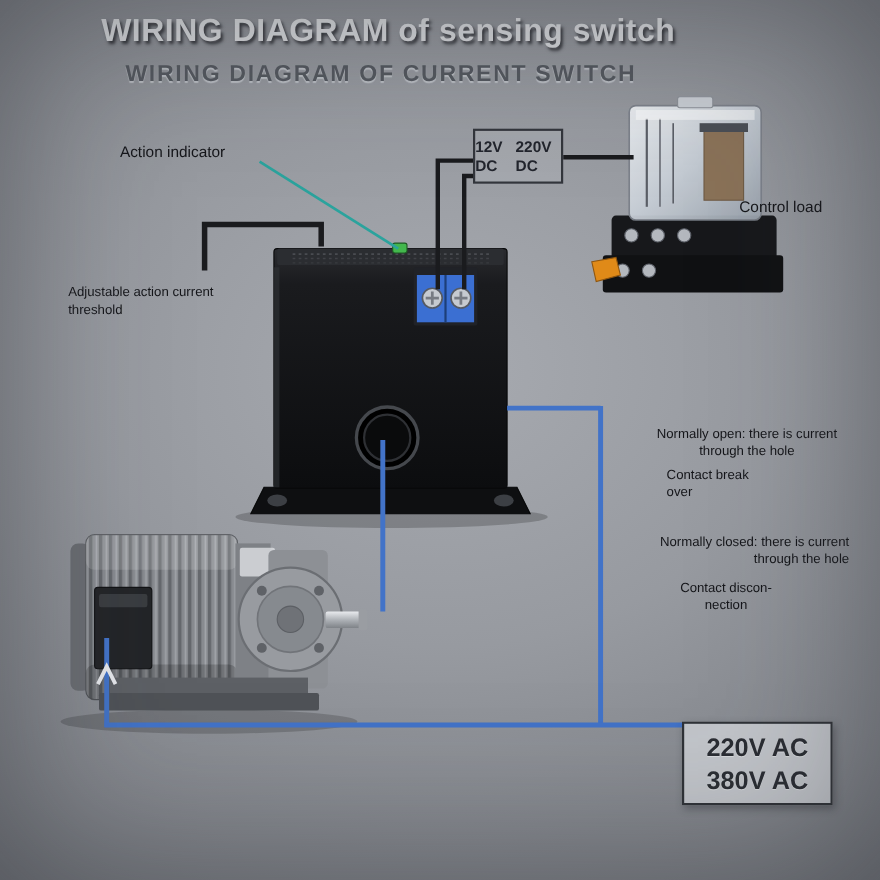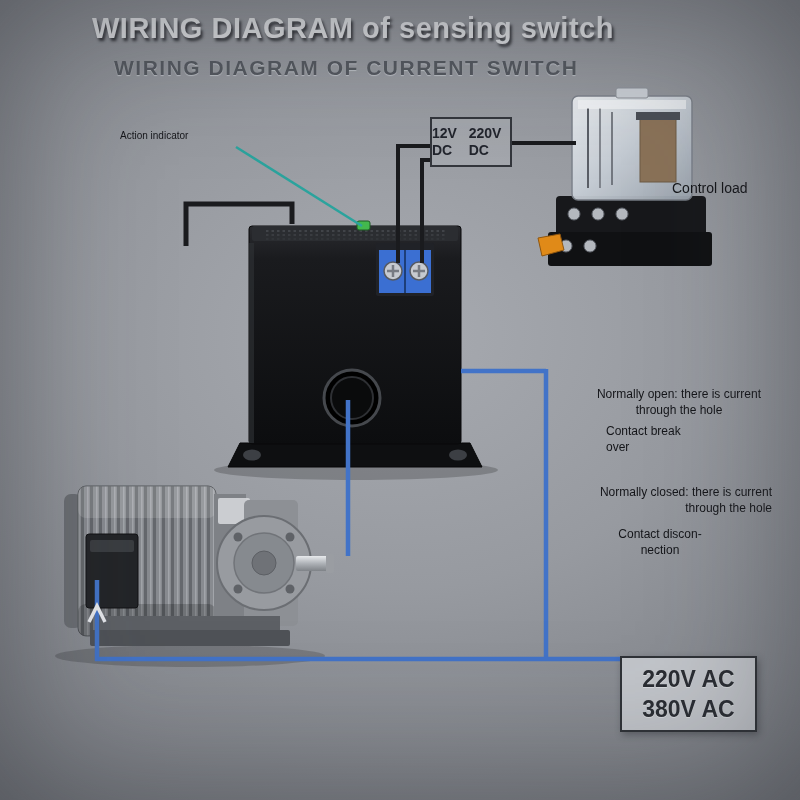--- a/index.html
+++ b/index.html
@@ -17,21 +17,21 @@
   .title {
     position:absolute; left:92px; top:12px; z-index:5;
     font-size:29px; font-weight:bold; letter-spacing:0.5px; color:#d8dadd;
     text-shadow: 2px 3px 3px rgba(26,28,32,0.8);
   }
   .subtitle {
     position:absolute; left:114px; top:56px; z-index:5;
     font-size:21px; font-weight:bold; letter-spacing:1.5px; color:#54585f;
     text-shadow: 0 1px 1px rgba(228,231,236,0.5);
   }
-  .action-ind { left:120px; top:130px; font-size:10px; }
+  .action-ind { left:109px; top:130px; font-size:14px; }
   .control-load { left:672px; top:164px; font-size:14px;margin-top:16px; }
   .adjustable { left:62px; top:257px; font-size:12px; line-height:16px; }
   .note-open   { left:586px; top:386px; width:186px; font-size:12px; line-height:16px; text-align:center; }
   .note-break  { left:606px; top:423px; width:120px; font-size:12px; line-height:16px; }
   .note-closed { left:586px; top:484px; width:186px; font-size:12px; line-height:16px; text-align:right; }
   .note-disc   { left:600px; top:526px; width:120px; font-size:12px; line-height:16px; text-align:center; }
   .dc-box {
     position:absolute; left:430px; top:117px; width:82px; height:50px; z-index:5;
     border:2px solid #33363c; background:rgba(205,209,215,0.18);
     display:flex; align-items:center; justify-content:center; gap:1px;
@@ -163,20 +163,22 @@
   <div class="subtitle">WIRING DIAGRAM OF CURRENT SWITCH</div>
 
   <div class="lbl action-ind">Action indicator</div>
 
   <div class="dc-box">
     <div class="dc-line">12V DC</div>
     <div class="dc-line">220V DC</div>
   </div>
 
   <div class="lbl control-load">Control load</div>
+  <div class="lbl adjustable">Adjustable action current
+threshold</div>
 
   <div class="lbl note-open">Normally open: there is current
 through the hole</div>
   <div class="lbl note-break">Contact break
 over</div>
   <div class="lbl note-closed">Normally closed: there is current
 through the hole</div>
   <div class="lbl note-disc">Contact discon-
 nection</div>
 

